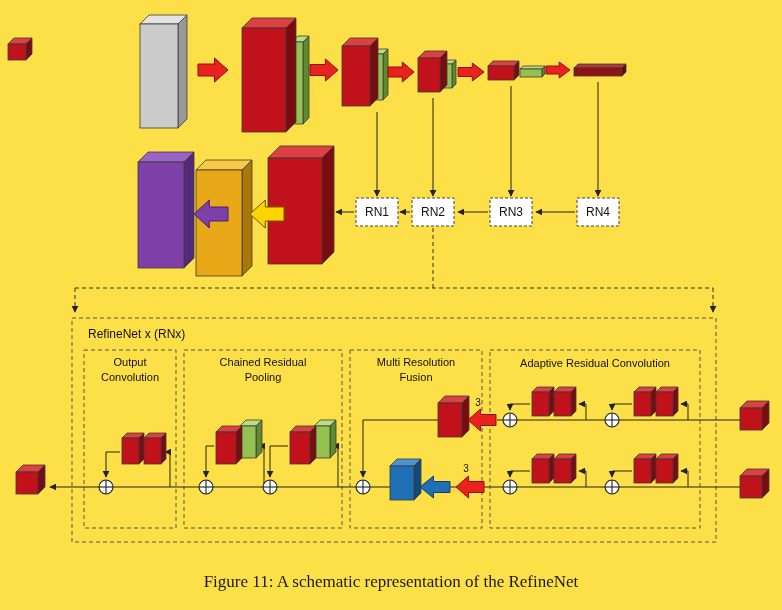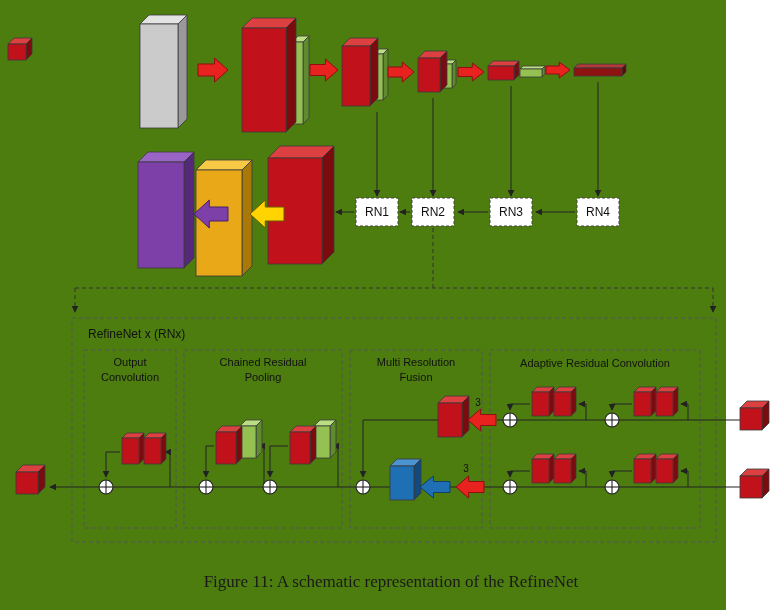--- a/index.html
+++ b/index.html
@@ -1,16 +1,16 @@
 <!DOCTYPE html>
 <html><head>
 <meta charset="utf-8">
 <style>
   html,body{margin:0;padding:0;background:#ffffff;}
-  .wrap{width:726px;height:610px;position:relative;background:#4d7c0f;font-family:"Liberation Sans",sans-serif;}
+  .wrap{width:782px;height:610px;position:relative;background:#fde047;font-family:"Liberation Sans",sans-serif;}
   .dashbox{fill:none;stroke:#555;stroke-width:1;stroke-dasharray:4 3;}
   .rnbox{fill:#ffffff;stroke:#444;stroke-width:1;stroke-dasharray:3 2;}
   .cl{stroke:#222;stroke-width:1;fill:none;}
   .cld{stroke:#333;stroke-width:1;fill:none;stroke-dasharray:4 3;}
   .t10{font-size:10px;fill:#111;}
   .t11{font-size:11px;fill:#111;}
   .t12{font-size:12px;fill:#111;}
   .cap{font-family:"Liberation Serif",serif;font-size:17px;fill:#1a1a1a;}
 </style>
 </head>

